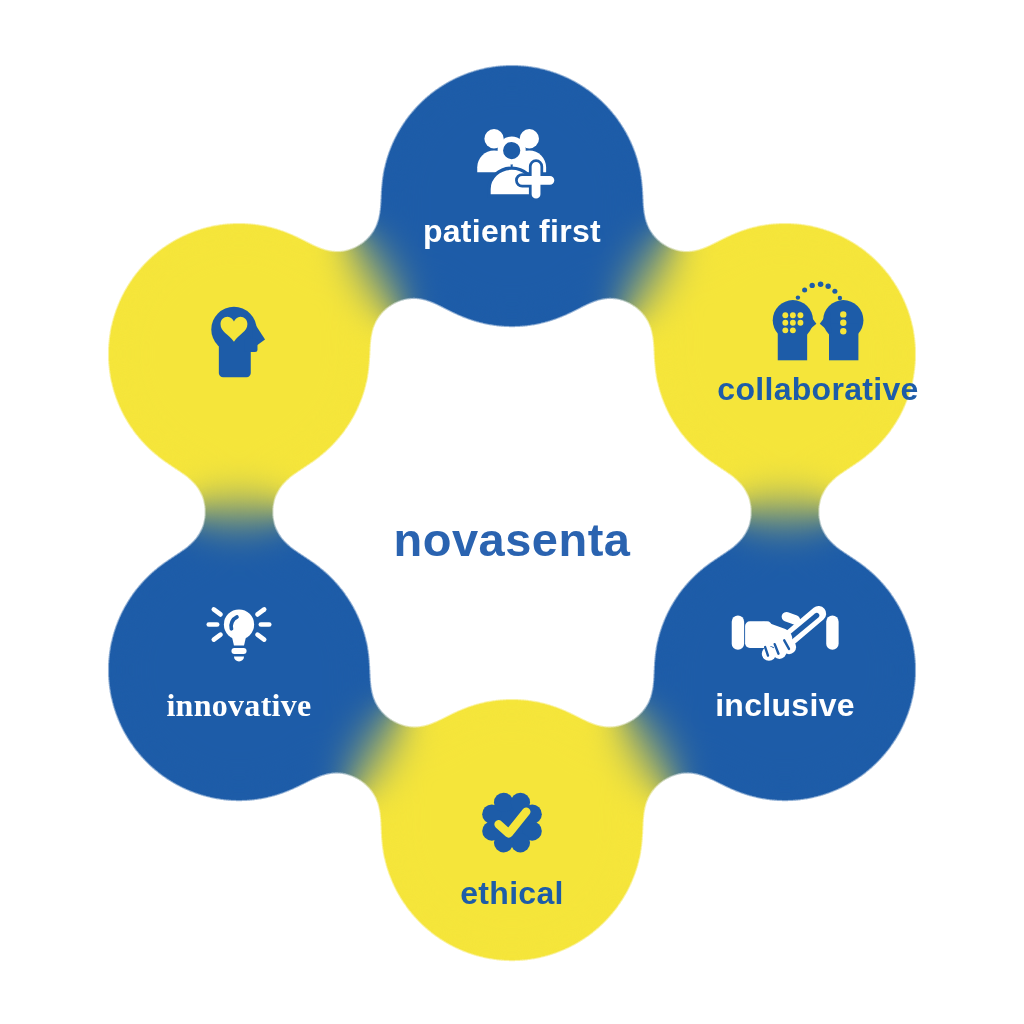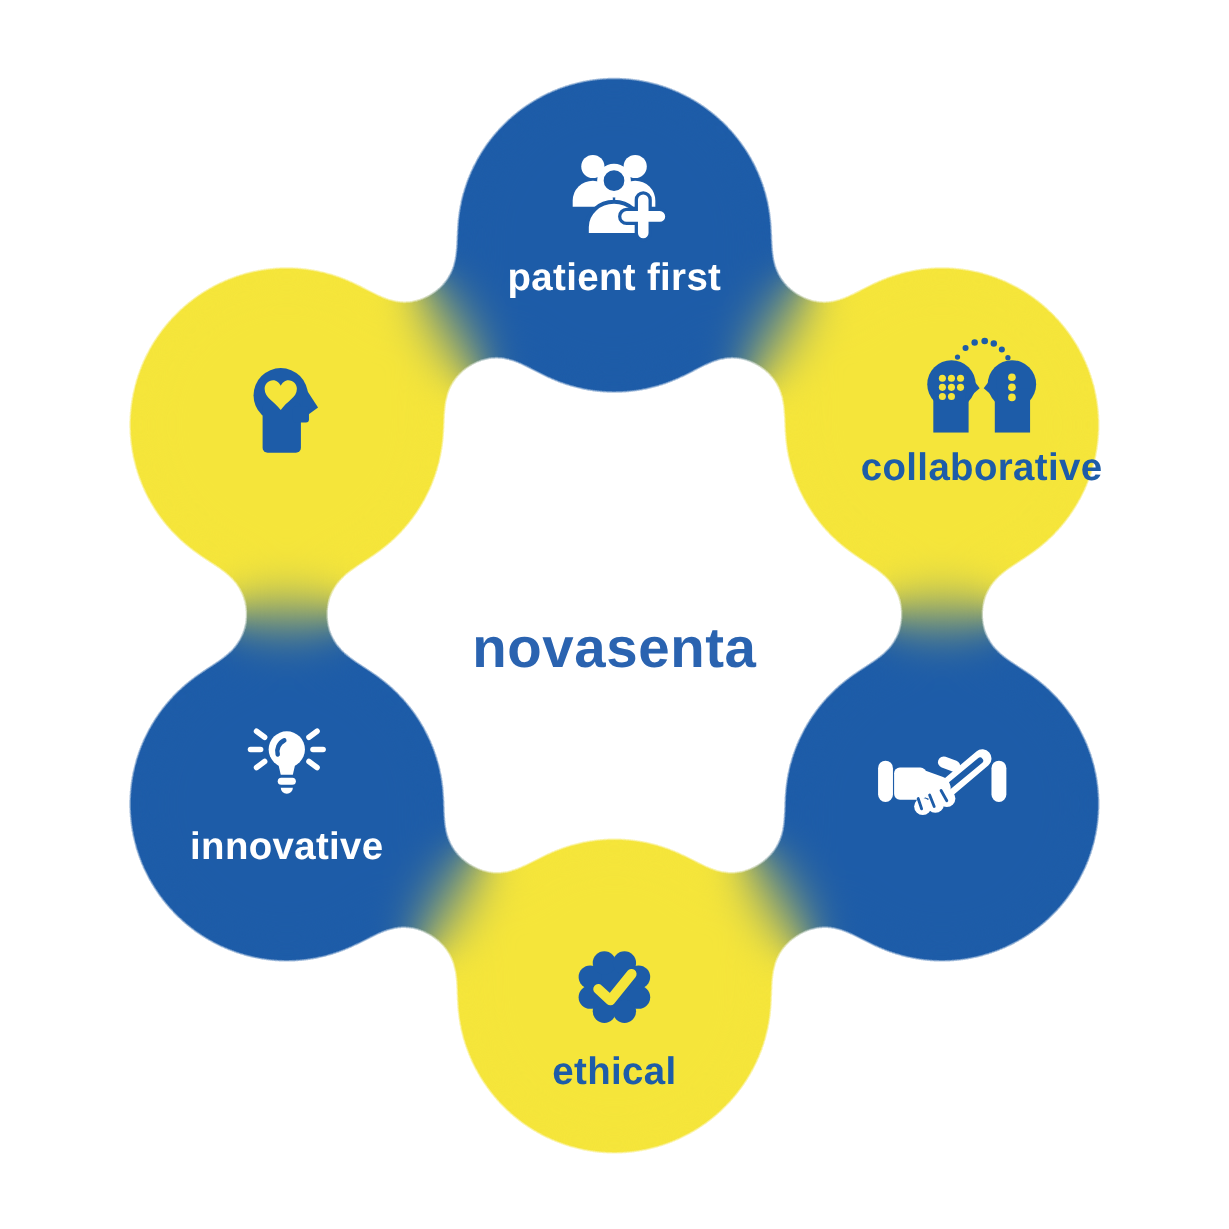--- a/index.html
+++ b/index.html
@@ -24,21 +24,21 @@
   .node .label{
     font-weight:700;font-size:32px;line-height:1.15;letter-spacing:.3px;
     text-align:center;white-space:nowrap;
   }
   .node-blue{color:#ffffff;--node-bg:var(--blue);}
   .node-yellow{color:var(--blue);--node-bg:var(--yellow);}
   .pos-top{left:512px;top:184px;}
   .pos-top-right{left:818px;top:342px;justify-content:flex-end;}
   .pos-bottom-right{left:785px;top:658px;}
   .pos-bottom{left:512px;top:846px;}
-  .pos-bottom-left{left:239px;top:658px;}
+  .pos-bottom-left{left:239px;top:658px;font-family:Liberation Serif, serif;}
   .pos-top-left{left:239px;top:342px;}
   .center-title{
     position:absolute;left:512px;top:521px;transform:translate(-50%,-50%);
     color:var(--title-blue);font-weight:700;font-size:47px;line-height:1.17;
     text-align:center;letter-spacing:.5px;white-space:nowrap;margin-top:19px;
   }
 </style>
 </head>
 <body>
 
@@ -166,20 +166,21 @@
           <circle cx="45" cy="64" r="7.5"></circle>
           <rect x="58" y="22" width="20" height="10" rx="5" transform="rotate(20 68 27)"></rect>
         </g>
         <g stroke="var(--node-bg)" stroke-width="2.5" fill="none" stroke-linecap="round">
           <path d="M61 50 l5 9"></path>
           <path d="M51 54 l4 10"></path>
           <path d="M41 57 l3 9"></path>
         </g>
       </svg>
     </div>
+    <div class="label">inclusive</div>
   </div>
 
   <div class="node node-yellow pos-bottom">
     <div class="icon">
       <svg viewBox="0 0 100 100">
         <g fill="currentColor">
           <circle cx="50" cy="50" r="27"></circle>
           <circle cx="74" cy="60" r="11.5"></circle>
             <circle cx="60" cy="74" r="11.5"></circle>
           <circle cx="40" cy="74" r="11.5"></circle>

